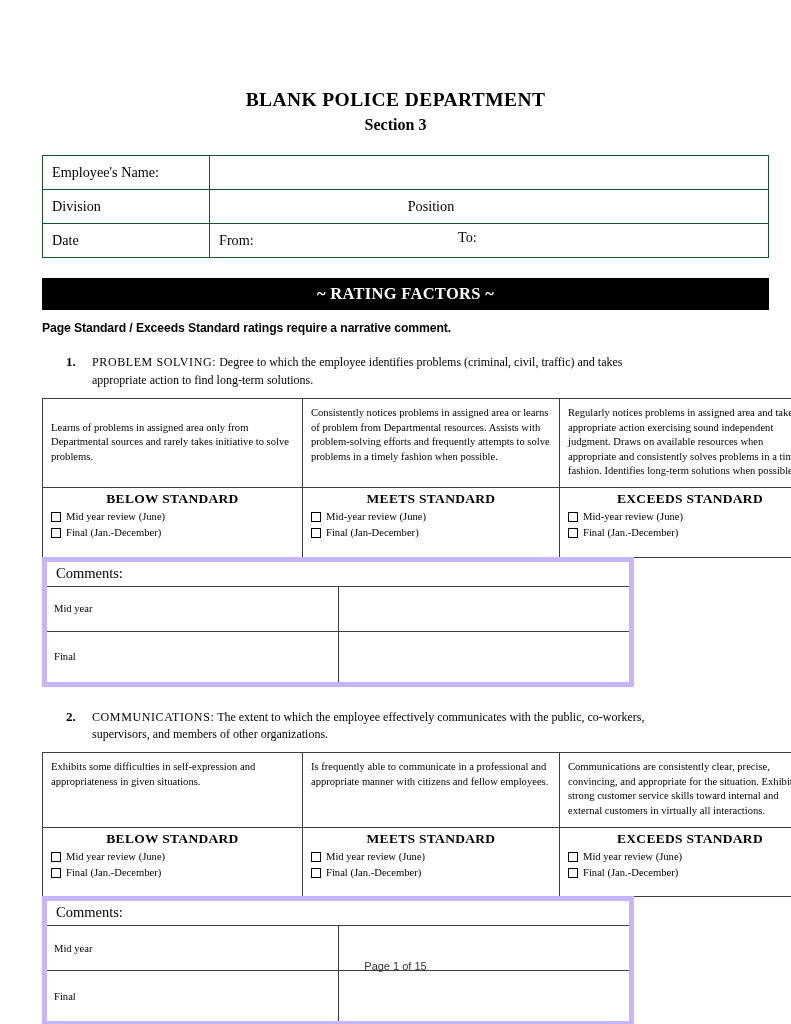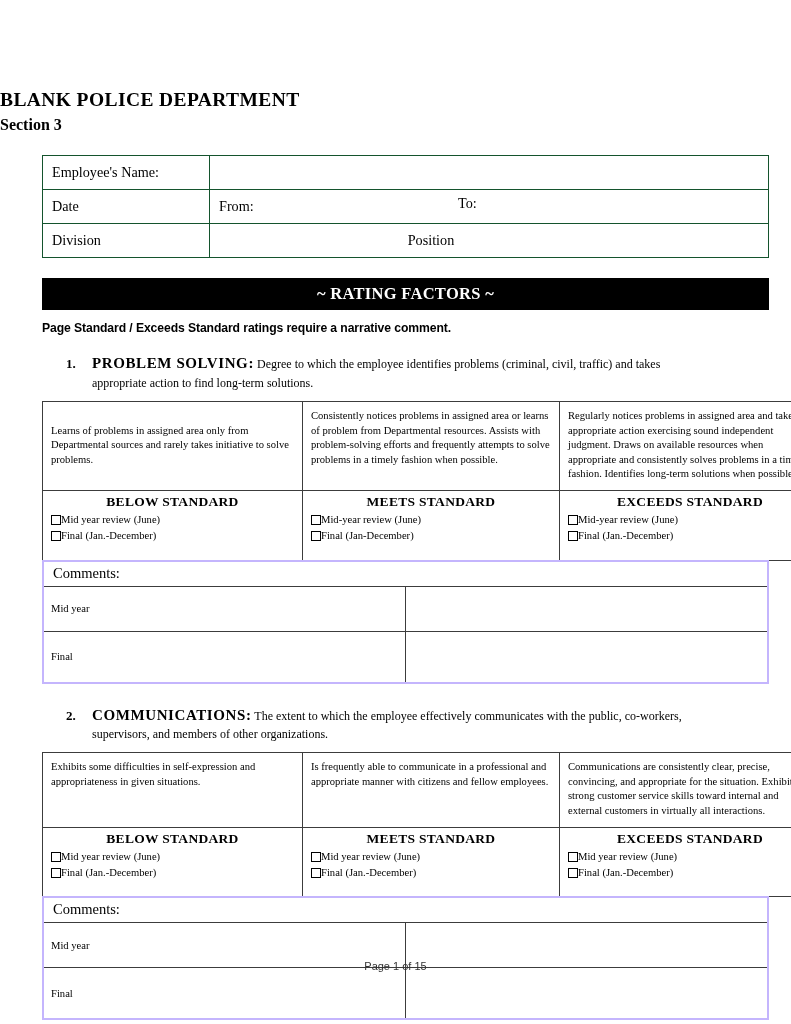--- a/index.html
+++ b/index.html
@@ -19,21 +19,21 @@
     position: relative;
     width: 791px;
     height: 1024px;
     background: #ffffff;
     box-sizing: border-box;
   }
 
   
   .title-block {
     padding-top: 88px;
-    text-align: left;
+    text-align: center;
     line-height: 1.28;
   }
   .title-line-1,
   .title-line-2 {
     font-family: "Liberation Serif", serif;
     font-weight: bold;
     font-size: 19.5px;
     letter-spacing: 0.4px;
   }
   .title-line-3 {
@@ -101,22 +101,22 @@
     text-align: justify;
     line-height: 1.5;
   }
   .factor-heading .num {
     font-weight: bold;
     font-size: 13px;
     display: inline-block;
     width: 26px;
   }
   .factor-heading .name {
-    font-weight: bold;
-    font-size: 15px;
+    font-weight: normal;
+    font-size: 12px;
     letter-spacing: 0.6px;
   }
   .factor-heading .desc {
     font-size: 12px;
   }
   .factor-heading .cont {
     display: block;
     margin-left: 26px;
     margin-top: -1px;
   }
@@ -155,37 +155,38 @@
     font-weight: bold;
     font-size: 13.5px;
     letter-spacing: 0.3px;
     margin-bottom: 2px;
   }
   .chk-row {
     font-size: 10.6px;
     line-height: 1.5;
     display: flex;
     align-items: center;
+    gap: 5px;
   }
   .chkbox {
     display: inline-block;
     width: 8px;
     height: 8px;
     border: 1px solid #000000;
     background: #ffffff;
     flex: 0 0 auto;
   }
 
   
   .comments-table {
     margin: -1px 22px 0 42px;
-    width: 727px;
+    width: 592px;
     border-collapse: collapse;
     table-layout: fixed;
-    border: 2px solid #c4b5fd;
+    border: 5px solid #c4b5fd;
   }
   .comments-table td {
     border: 1px solid #3c3c3c;
     font-family: "Liberation Serif", serif;
     vertical-align: middle;
   }
   .comments-header {
     font-size: 14.5px;
     padding: 3px 9px 4px 9px;
   }
@@ -220,30 +221,30 @@
     <div class="title-line-3">Section 3</div>
   </div>
 
   <table class="info-table">
     <tbody>
         <tr>
       <td class="info-name-label">Employee's Name:</td>
       <td class="info-blank"></td>
     </tr>
     <tr>
+      <td class="info-label">Division</td>
+      <td class="position-cell">
+        <span class="position-inner">Position</span>
+      </td>
+    </tr>
+    <tr>
       <td class="info-label">Date</td>
       <td class="fromto">
         <span class="from-txt">From:</span>
         <span class="to-txt">To:</span>
-      </td>
-    </tr>
-    <tr>
-      <td class="info-label">Division</td>
-      <td class="position-cell">
-        <span class="position-inner">Position</span>
       </td>
     </tr>
   </tbody>
     </table>
 
   <div class="rating-banner">~ RATING FACTORS ~</div>
   <div class="narrative-note">Page Standard / Exceeds Standard ratings require a narrative comment.</div>
 
   <div class="factor-heading">
     <span class="num">1.</span><span class="name">PROBLEM  SOLVING:</span>

